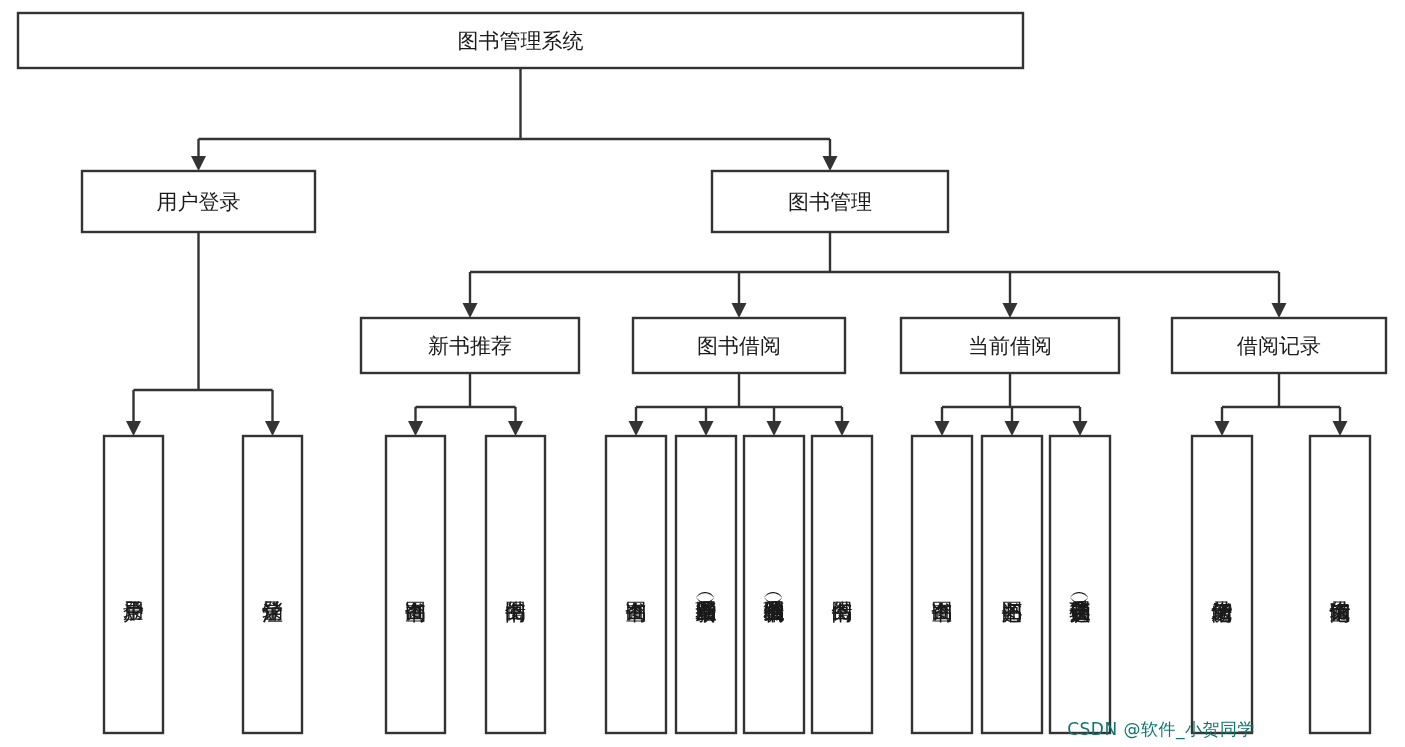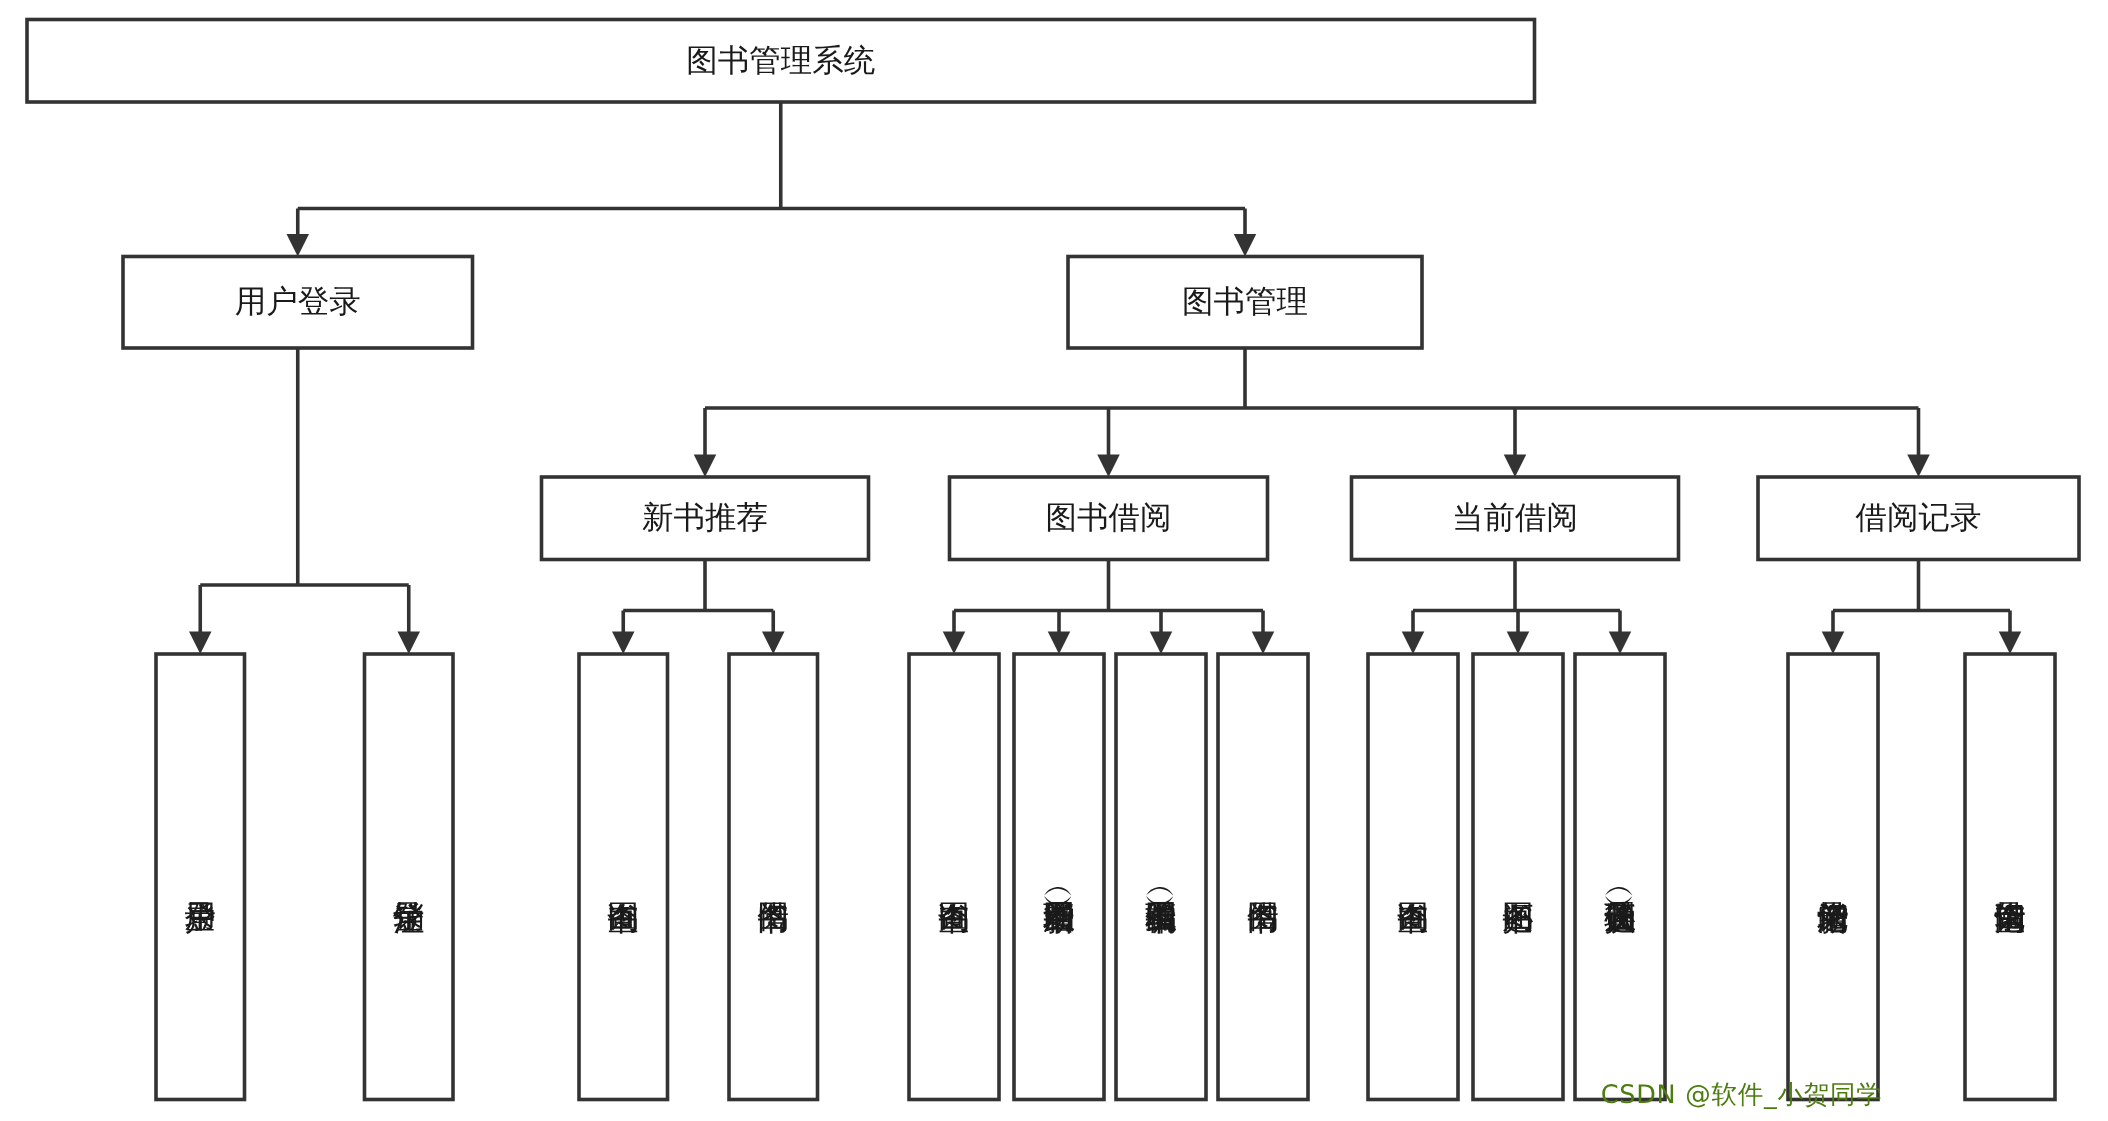--- a/index.html
+++ b/index.html
@@ -58,21 +58,21 @@
     text-orientation: upright;
     text-anchor: middle;
     white-space: pre;
   }
   .watermark {
     position: absolute;
     right: 14px;
     bottom: 6px;
     font-family: "DejaVu Sans", "Liberation Sans", sans-serif;
     font-size: 17px;
-    color: #4d7c0f;
+    color: #0f766e;
     letter-spacing: 0.5px;
     white-space: nowrap;
     pointer-events: none;
     user-select: none;
   }
 </style>
 </head>
 <body>
 
 <div id="diagram-root">

